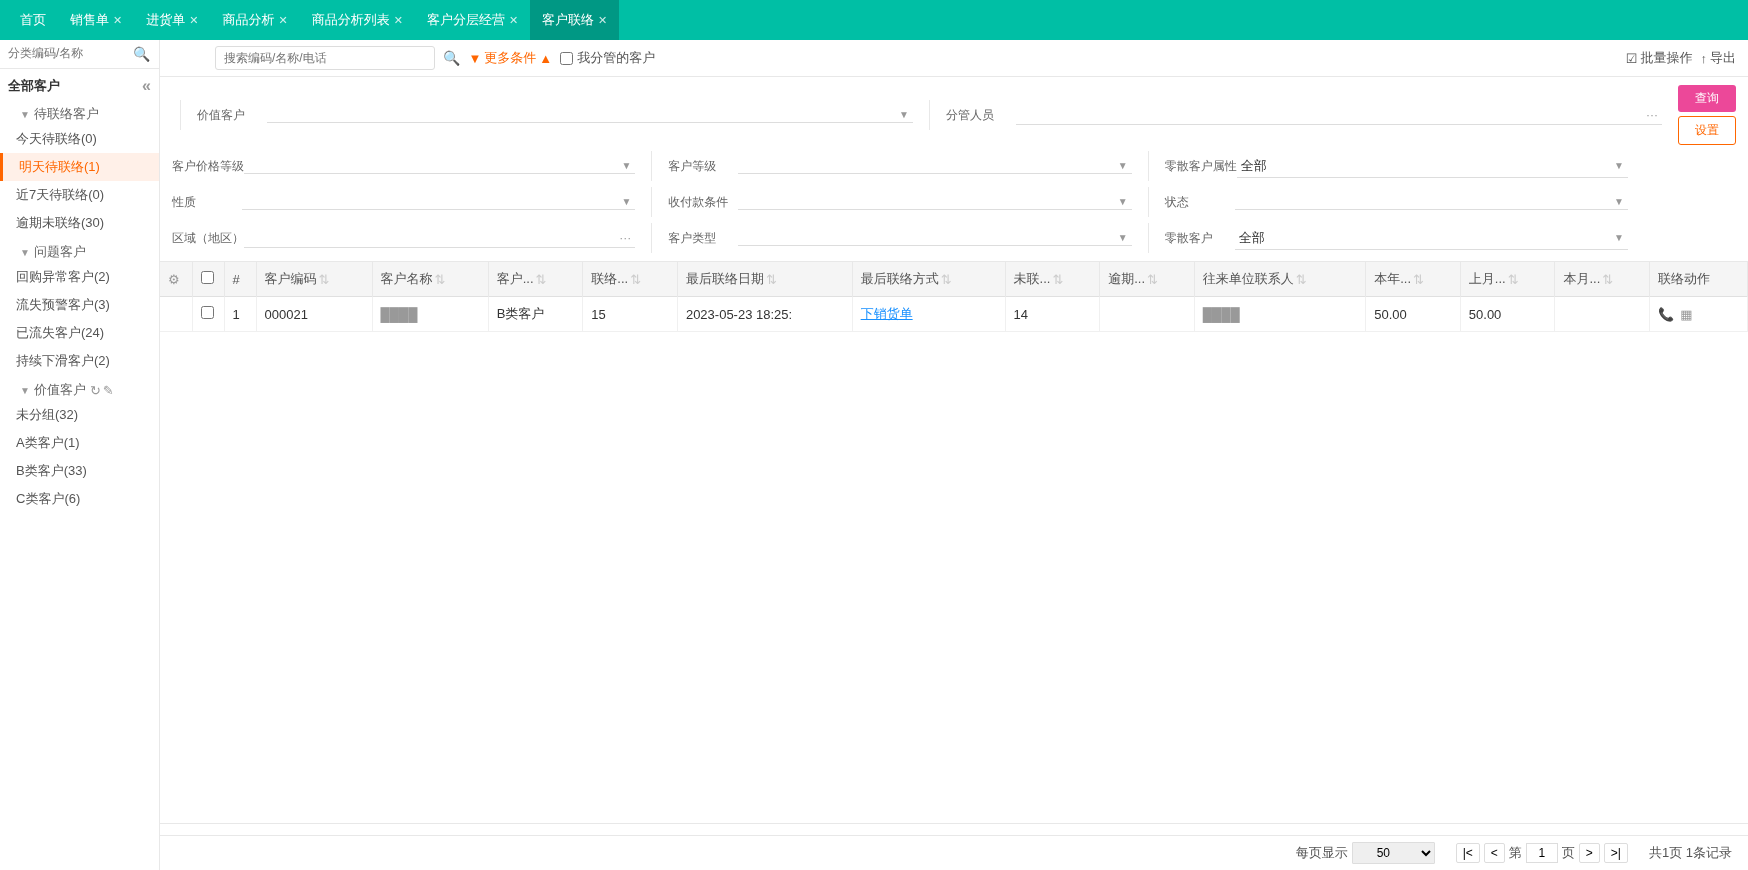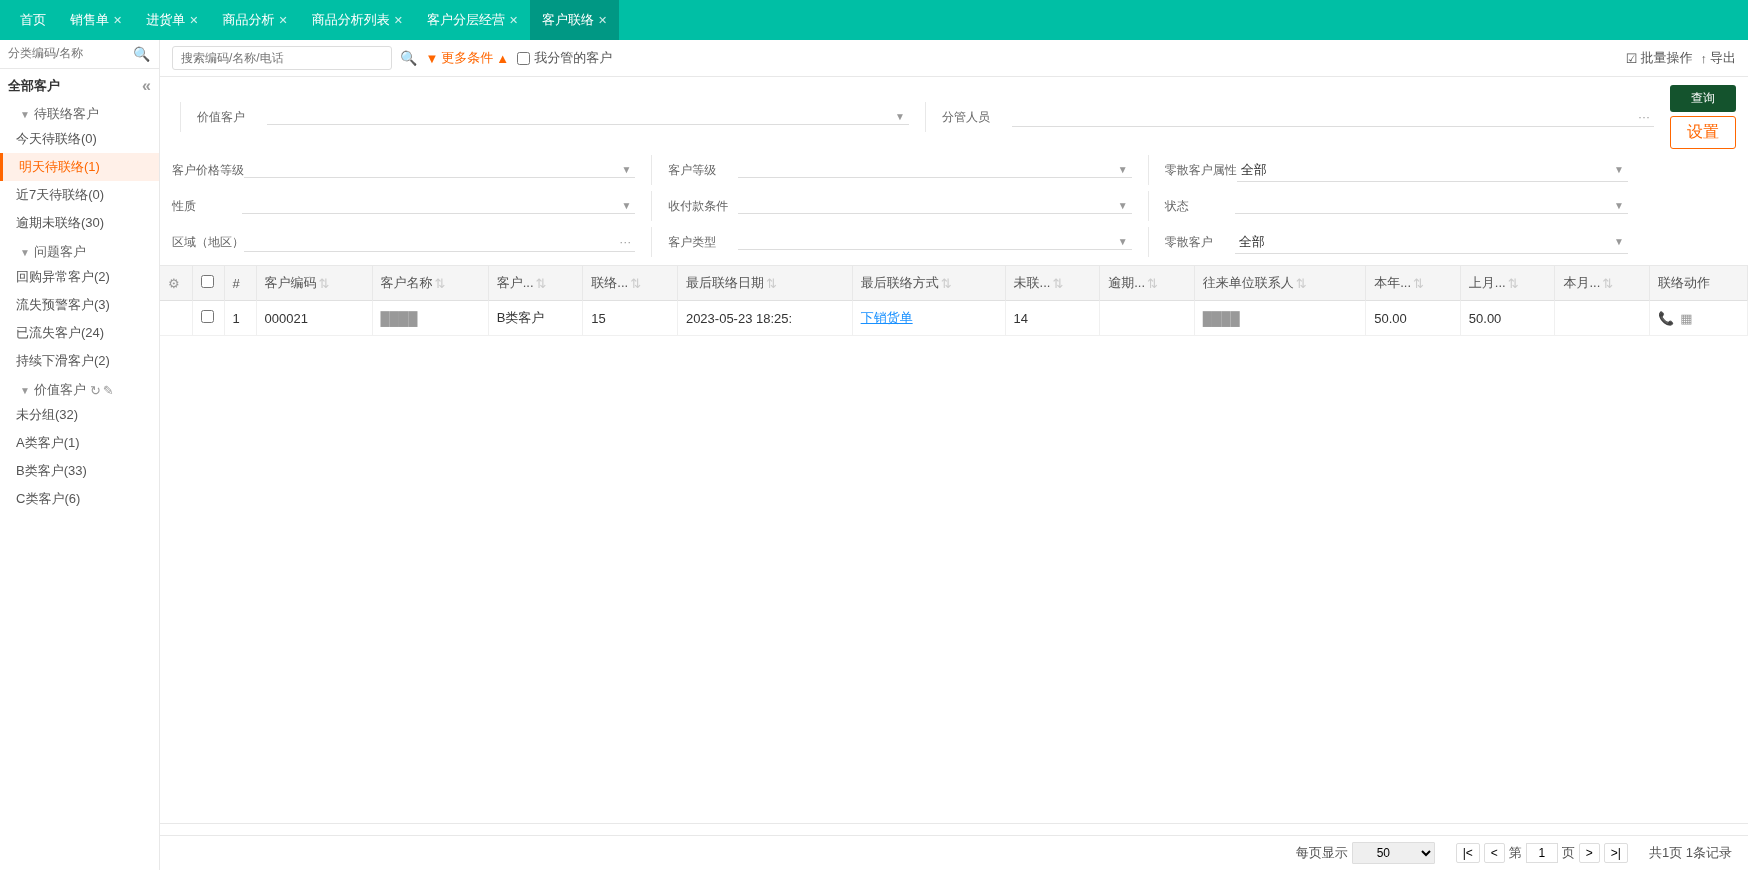--- a/index.html
+++ b/index.html
@@ -115,20 +115,21 @@
       border-bottom: 1px solid #e8e8e8;
     }
     .filter-search-input {
       border: 1px solid #ddd;
       border-radius: 3px;
       padding: 4px 8px;
       width: 220px;
       outline: none;
       font-size: 12px;
       color: #999;
+      margin-left: 43px;
     }
     .filter-search-btn { color: #ff6600; cursor: pointer; font-size: 14px; }
     .filter-more-btn {
       display: flex;
       align-items: center;
       gap: 3px;
       color: #ff6600;
       cursor: pointer;
       font-size: 12px;
       border: none;
@@ -203,37 +204,37 @@
       background: white;
       cursor: pointer;
       display: flex;
       align-items: center;
       justify-content: space-between;
     }
     .chevron { color: #999; font-size: 10px; }
     .filter-dots { color: #999; font-size: 12px; cursor: pointer; }
 
     .btn-query {
-      background: #14532d;
+      background: #ec4899;
       color: white;
       border: none;
       padding: 5px 16px;
       border-radius: 3px;
       cursor: pointer;
       font-size: 12px;
       white-space: nowrap;
     }
     .btn-set {
       background: white;
       color: #ff6600;
       border: 1px solid #ff6600;
       padding: 5px 16px;
       border-radius: 3px;
       cursor: pointer;
-      font-size: 16px;
+      font-size: 12px;
       white-space: nowrap;
     }
     .btn-group {
       display: flex;
       flex-direction: column;
       gap: 4px;
       margin-left: 8px;
     }
 
     

